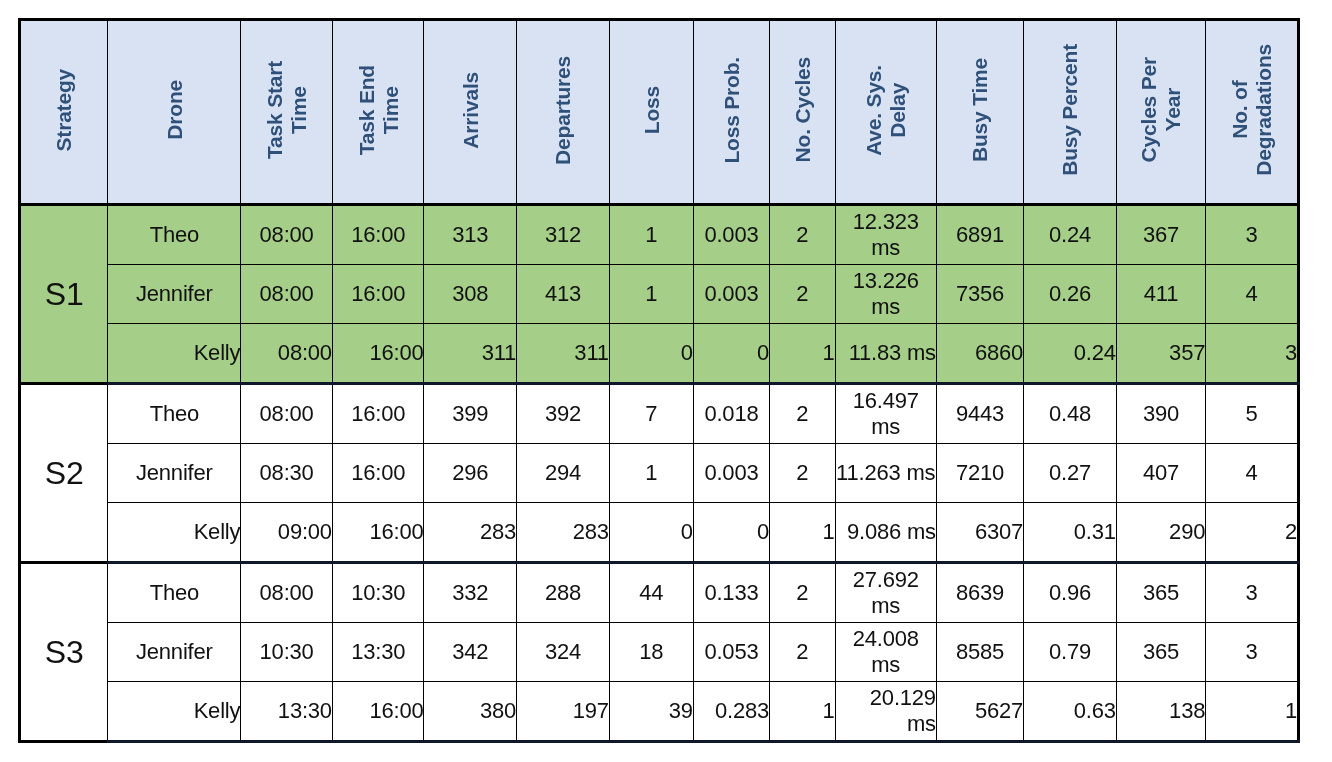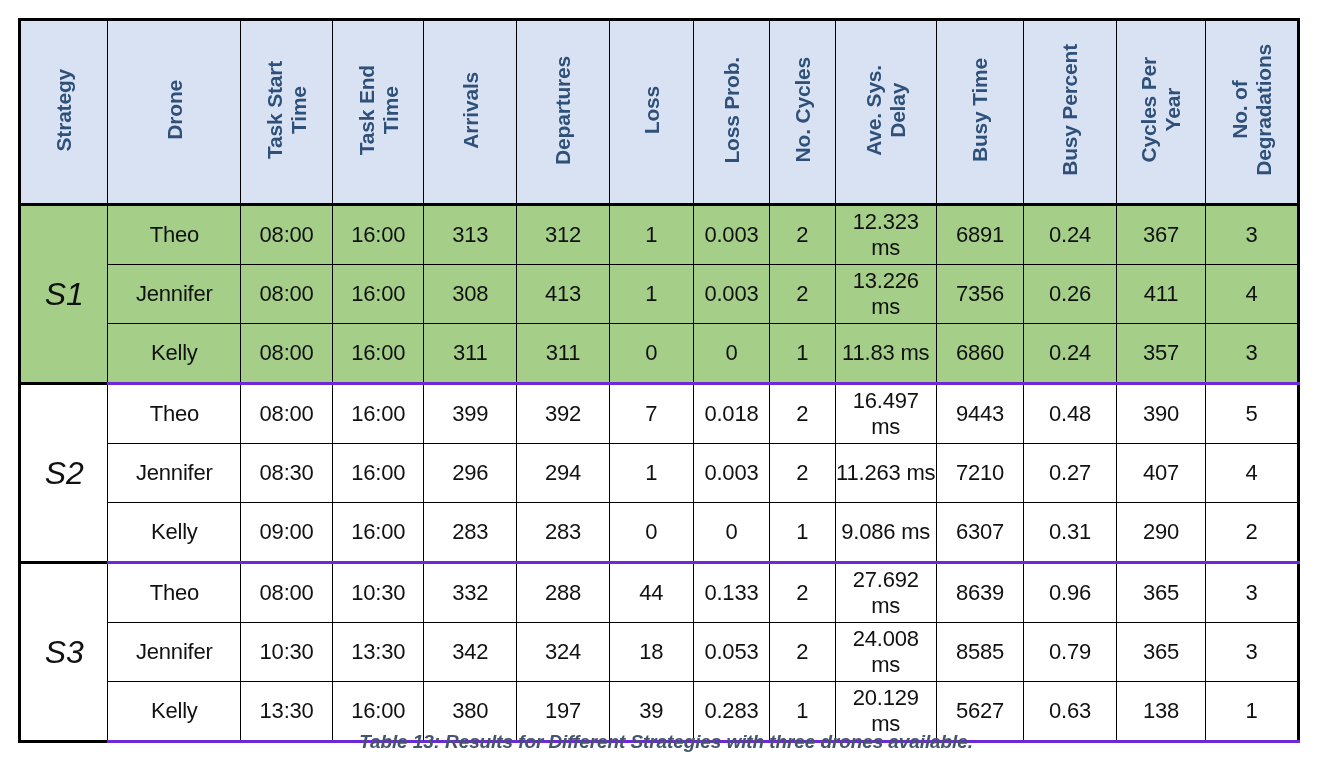--- a/index.html
+++ b/index.html
@@ -77,24 +77,23 @@
     color: #111111;
     letter-spacing: -0.2px;
     height: 58px;
   }
   td.strategy-cell {
     font-size: 32px;
     font-weight: normal;
     color: #111111;
     border-top: 3px solid #000000;
     border-bottom: 3px solid #000000;
-    font-style: italic;
   }
   tr.group-first td { border-top: 3px solid #000000; }
-  tr.group-last  td { border-bottom: 3px solid #6d28d9; }
+  tr.group-last  td { border-bottom: 3px solid #0f172a; text-align: right; }
 
   tbody tr.green td { background: #A5CE88; }
   tbody tr.plain td { background: #FFFFFF; }
 
   
   col.c0  { width: 81px;  }
   col.c1  { width: 122px; }
   col.c2  { width: 84px;  }
   col.c3  { width: 84px;  }
   col.c4  { width: 85px;  }
@@ -305,15 +304,14 @@
             <td>20.129 ms</td>
             <td>5627</td>
             <td>0.63</td>
             <td>138</td>
             <td>1</td>
           </tr>
         </tbody>
     </table>
   </div>
 
-  <div id="caption">Table 13: Results for Different Strategies with three drones available.</div>
 
 </div>
 
 </body></html>

